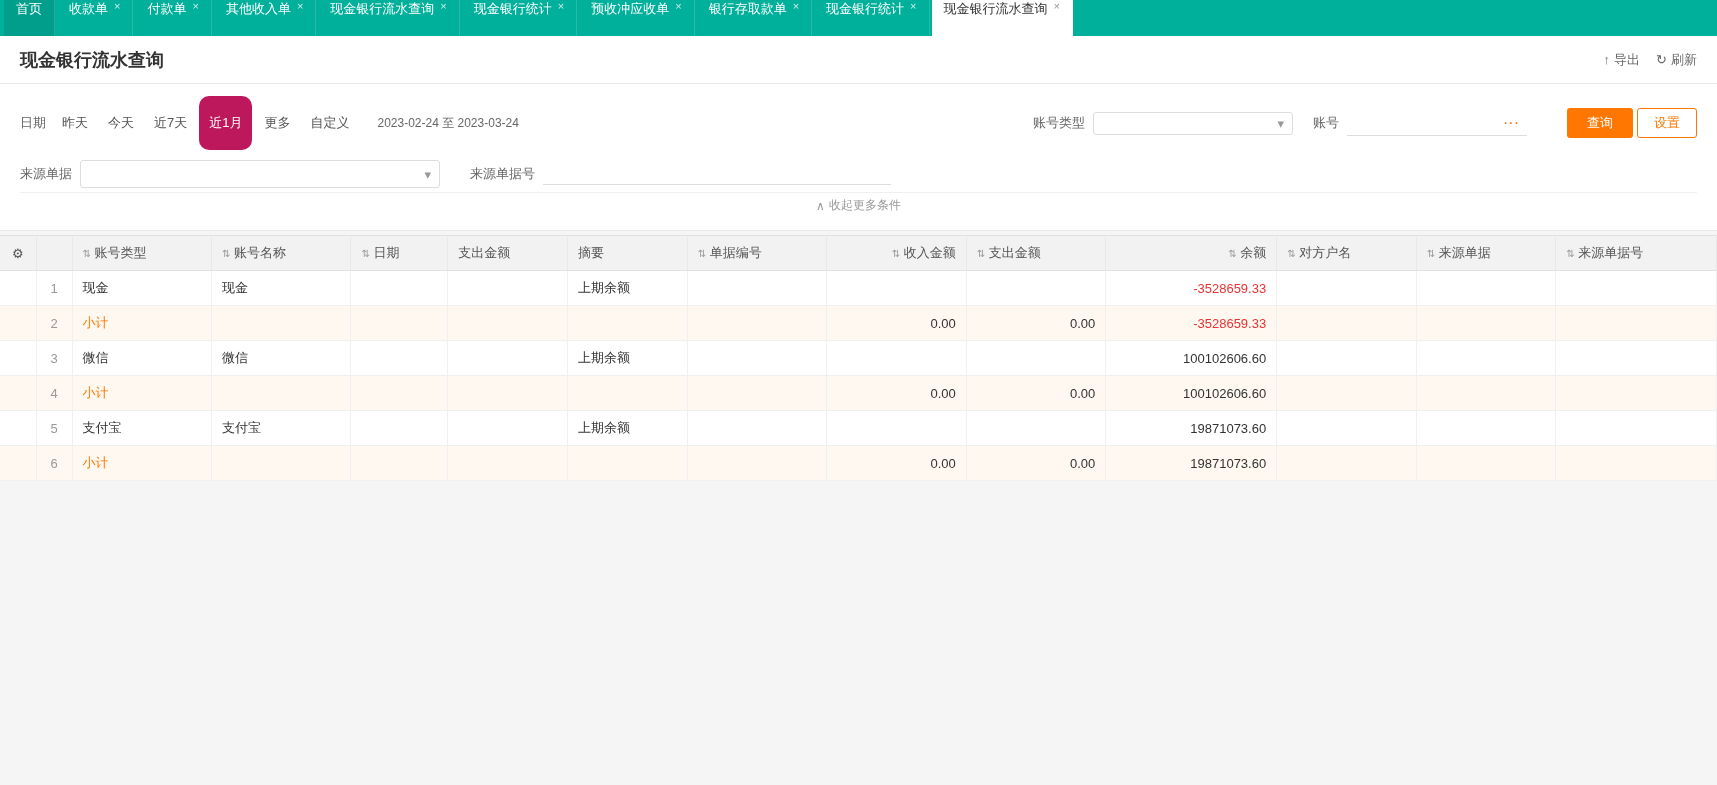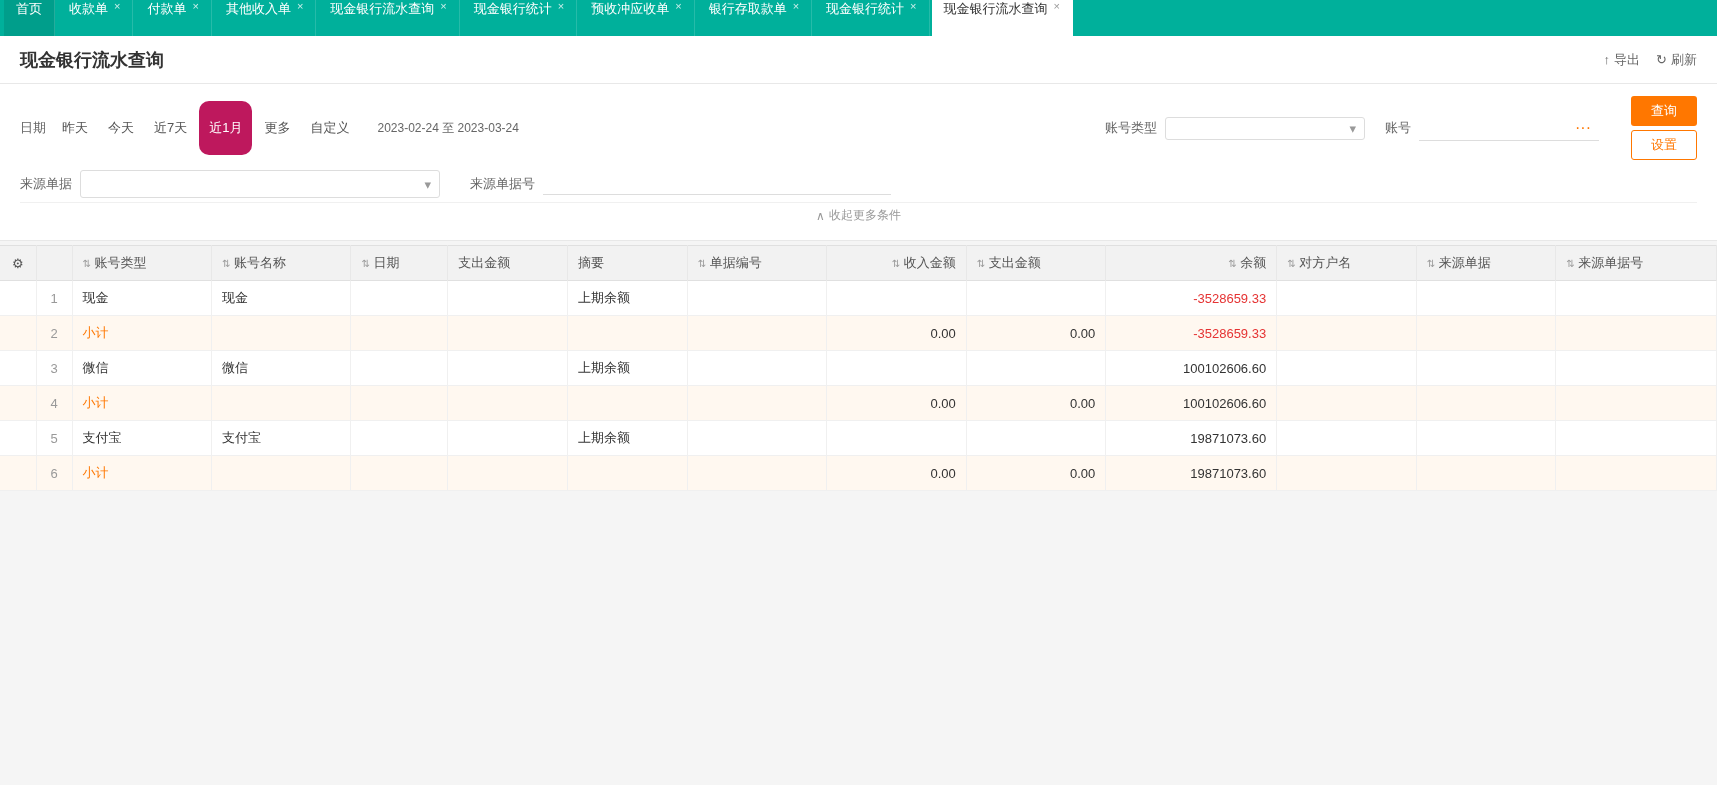--- a/index.html
+++ b/index.html
@@ -320,21 +320,21 @@
     </div>
 
     <div class="filter-item">
       <span class="filter-label">账号</span>
       <div class="account-field" style="min-width:180px;">
         <span style="flex:1;"></span>
         <span class="dots-btn">···</span>
       </div>
     </div>
 
-    <div style="display:flex;flex-direction:column;gap:4px;margin-left:12px;">
+    <div style="display:flex;flex-direction:row;gap:4px;margin-left:20px;">
       <button class="action-btn-primary">查询</button>
       <button class="action-btn-outline">设置</button>
     </div>
   </div>
 
   <div class="filter-row-2">
     <div class="filter-item">
       <span class="filter-label">来源单据</span>
       <div class="source-select">
         <span style="flex:1;color:#999;"></span>

